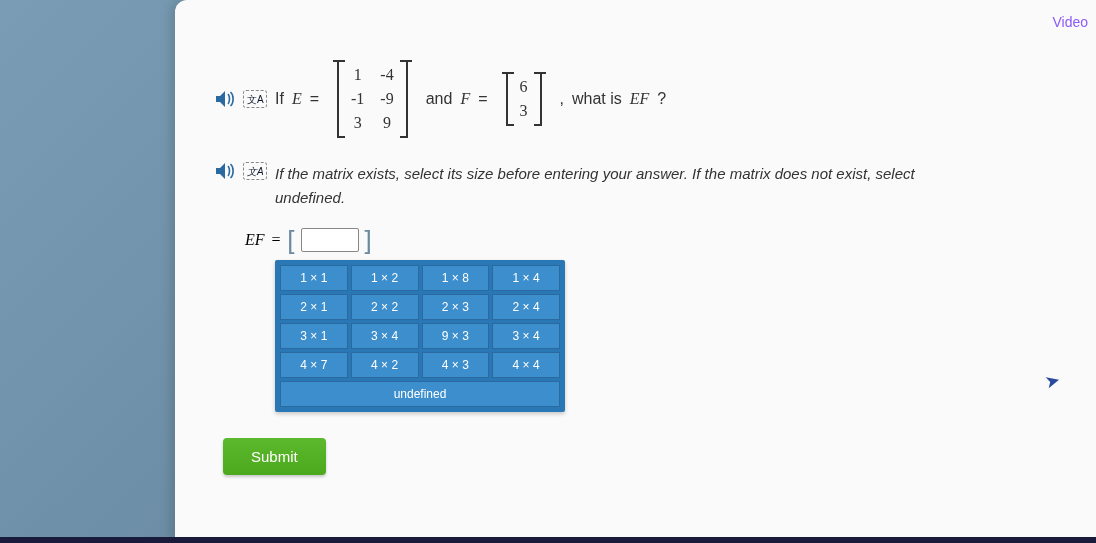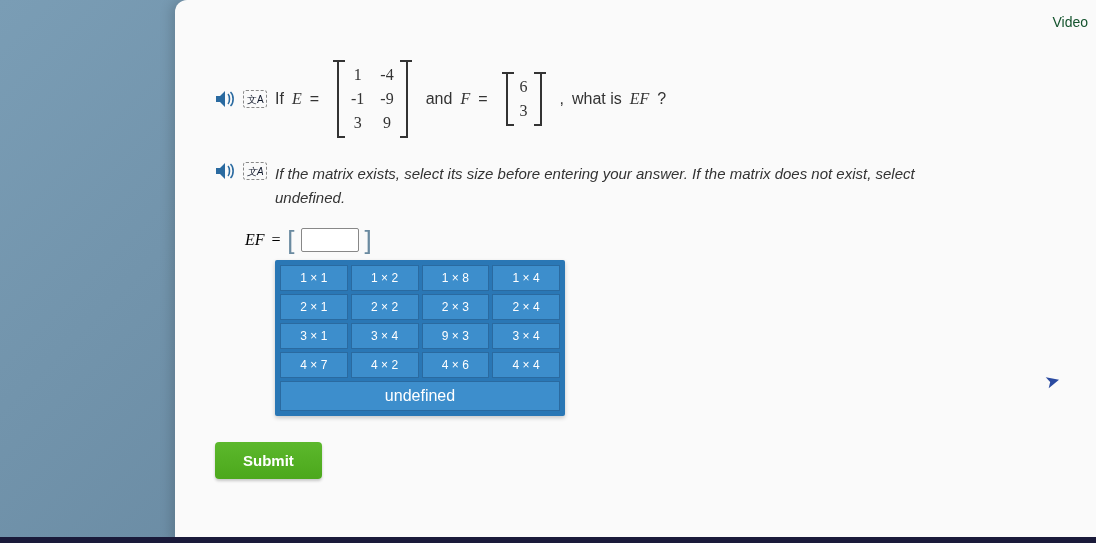--- a/index.html
+++ b/index.html
@@ -19,21 +19,21 @@
       bottom: 0;
       background: #fafafa;
       border-radius: 12px 0 0 0;
       padding: 20px 30px;
       box-shadow: -4px 0 12px rgba(0,0,0,0.15);
     }
     .video-link {
       position: absolute;
       top: 14px;
       right: 8px;
-      color: #14532d;
+      color: #8b5cf6;
       font-size: 14px;
     }
     .problem-row {
       display: flex;
       align-items: center;
       gap: 8px;
       margin-top: 40px;
       margin-left: 10px;
       color: #333;
       font-size: 16px;
@@ -144,36 +144,35 @@
       font-size: 12px;
       cursor: pointer;
       border: 1px solid #2a6aa0;
     }
     .undef-btn {
       margin-top: 3px;
       background: #3d8ecc;
       color: #fff;
       text-align: center;
       padding: 5px 0;
-      font-size: 16px;
+      font-size: 12px;
       cursor: pointer;
       border: 1px solid #2a6aa0;
     }
     .submit-btn {
       margin-top: 26px;
-      margin-left: 10px;
+      margin-left: 18px;
       background: linear-gradient(#5cb82c, #4ca81c);
       color: #fff;
       border: none;
       padding: 10px 28px;
       font-size: 15px;
       border-radius: 4px;
       cursor: pointer;
       box-shadow: 0 2px 3px rgba(0,0,0,0.2);
-      font-weight: bold;
     }
     .cursor {
       position: absolute;
       left: 870px;
       top: 370px;
       color: #2a4aa0;
       font-size: 18px;
       transform: rotate(-15deg);
     }
     .taskbar {
@@ -281,21 +280,21 @@
       <div class="size-btn">2 × 1</div>
       <div class="size-btn">2 × 2</div>
       <div class="size-btn">2 × 3</div>
       <div class="size-btn">2 × 4</div>
       <div class="size-btn">3 × 1</div>
       <div class="size-btn">3 × 4</div>
       <div class="size-btn">9 × 3</div>
       <div class="size-btn">3 × 4</div>
       <div class="size-btn">4 × 7</div>
       <div class="size-btn">4 × 2</div>
-      <div class="size-btn">4 × 6</div>
+      <div class="size-btn">4 × 3</div>
       <div class="size-btn">4 × 4</div>
     </div>
     <div class="undef-btn">undefined</div>
   </div>
 
   <button class="submit-btn">Submit</button>
 
   <div class="cursor">➤</div>
 </div>
 

